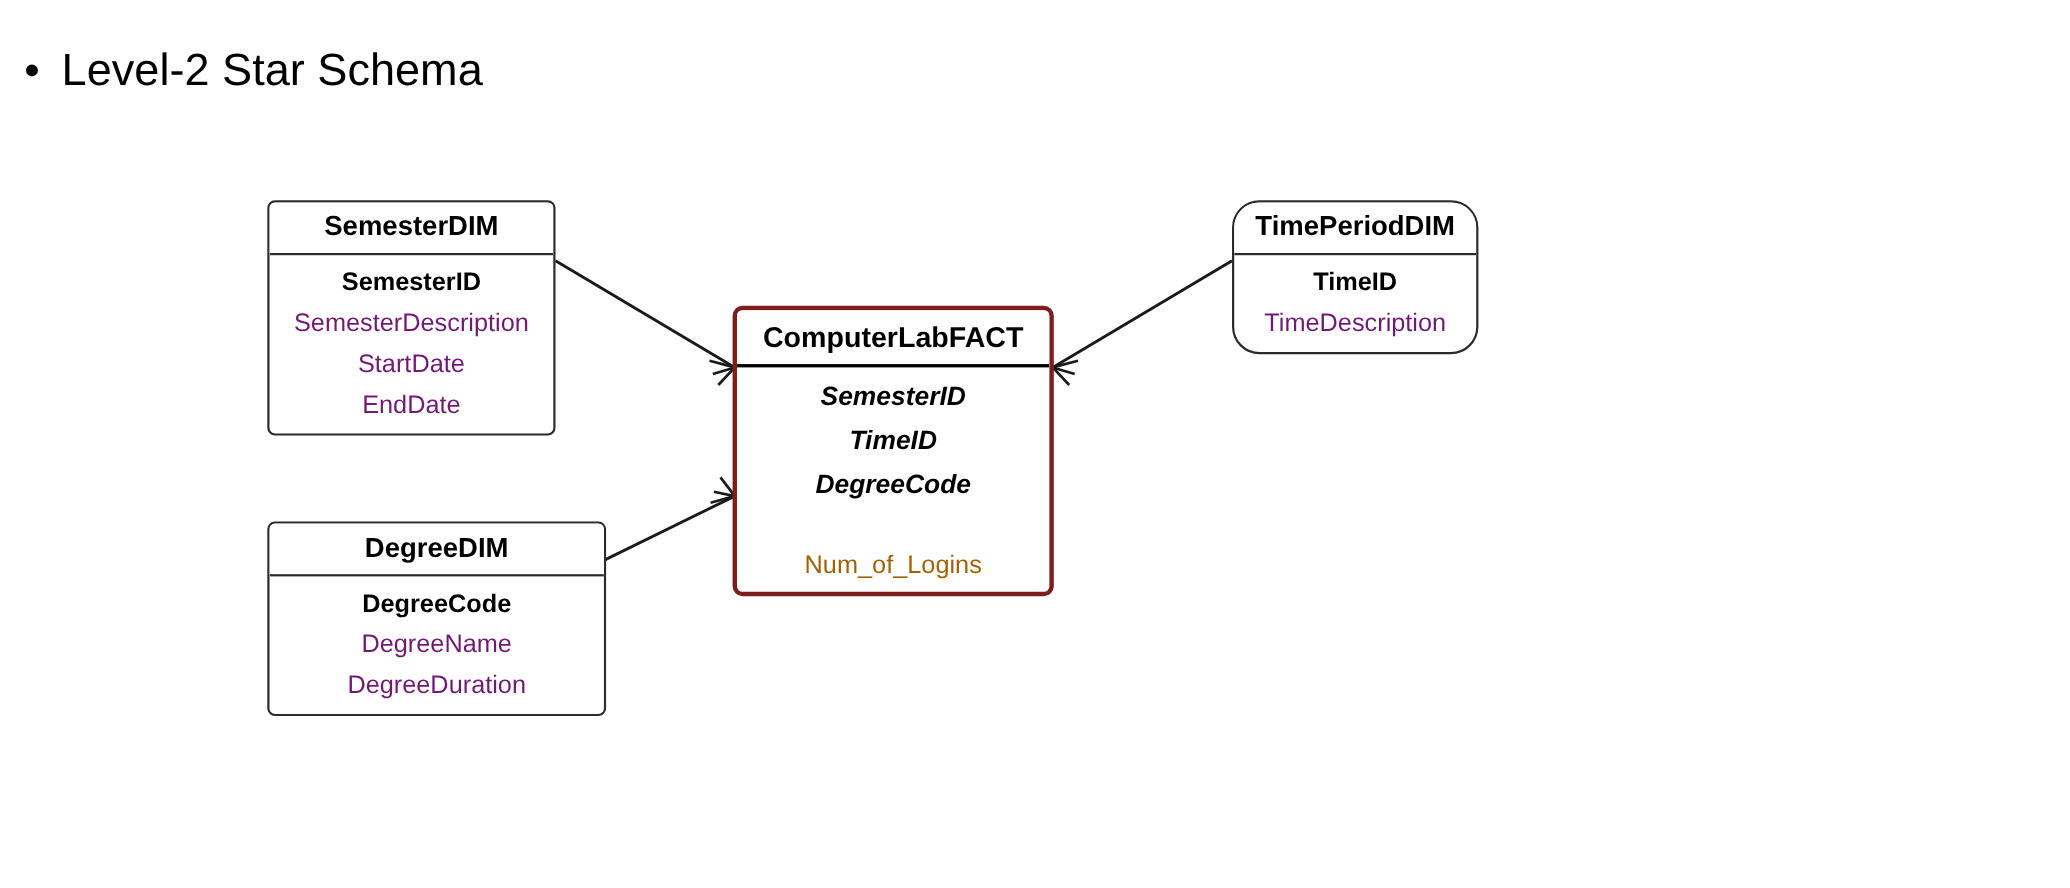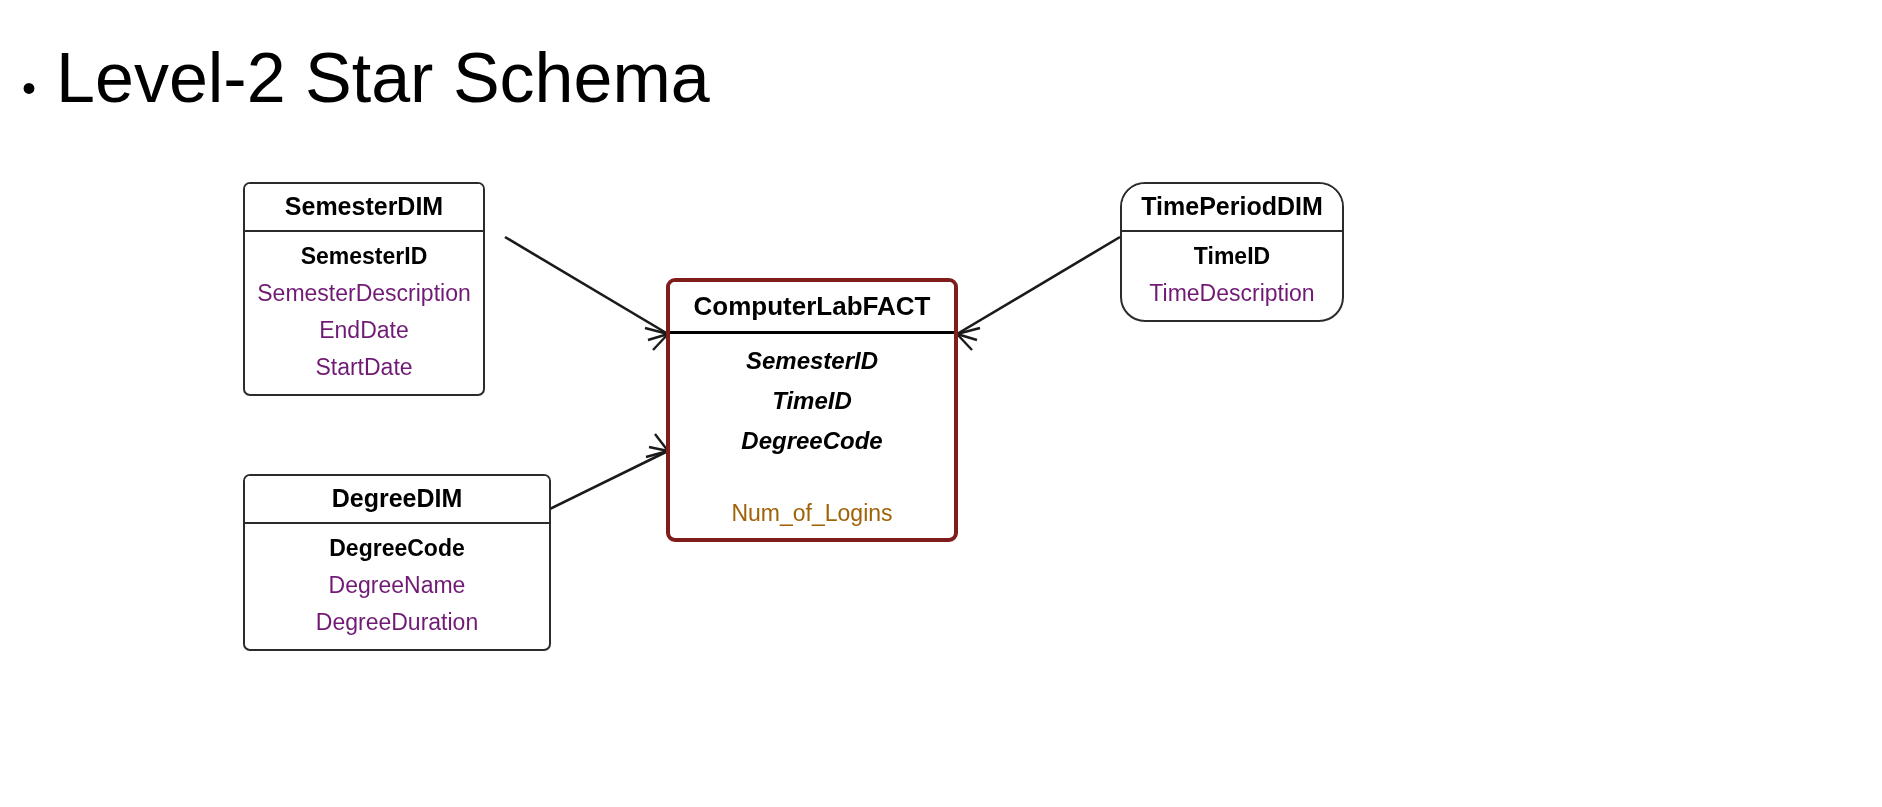--- a/index.html
+++ b/index.html
@@ -29,21 +29,21 @@
     align-items: baseline;
     gap: 20px;
     white-space: nowrap;
   }
   #slide-title .bullet {
     font-size: 40px;
     line-height: 1;
     color: #000;
   }
   #slide-title .title-text {
-    font-size: 70px;
+    font-size: 41px;
     line-height: 1.05;
     letter-spacing: 0px;
     color: #000;
     font-weight: 400;
   }
 
   
   #connectors {
     position: absolute;
     left: 0;
@@ -113,21 +113,21 @@
   .attr.measure {
     color: #a16207;
     font-weight: 400;
     font-style: normal;
   }
   .measure-gap {
     height: 34px;
   }
 
   
-  #box-semester   { left: 243px; top: 182px;  width: 242px; }
+  #box-semester   { left: 243px; top: 182px;  width: 262px; }
   #box-degree     { left: 243px; top: 474px;  width: 308px; }
   #box-timeperiod { left: 1120px; top: 182px; width: 224px; border-radius: 25px; }
   #box-fact       { left: 666px; top: 278px;  width: 292px; }
 </style>
 </head>
 <body>
 
 <div id="canvas">
 
   <div id="slide-title">
@@ -158,22 +158,22 @@
       <line x1="668" y1="451" x2="649" y2="447" stroke-width="2.4"></line>
       <line x1="668" y1="451" x2="655" y2="434" stroke-width="2.4"></line>
     </g>
   </svg>
 
   <div class="entity" id="box-semester">
     <div class="ent-header">SemesterDIM</div>
     <div class="ent-body">
       <div class="attr pk">SemesterID</div>
       <div class="attr">SemesterDescription</div>
+      <div class="attr">StartDate</div>
       <div class="attr">EndDate</div>
-      <div class="attr">StartDate</div>
     </div>
   </div>
 
   <div class="entity" id="box-degree">
     <div class="ent-header">DegreeDIM</div>
     <div class="ent-body">
       <div class="attr pk">DegreeCode</div>
       <div class="attr">DegreeName</div>
       <div class="attr">DegreeDuration</div>
     </div>

